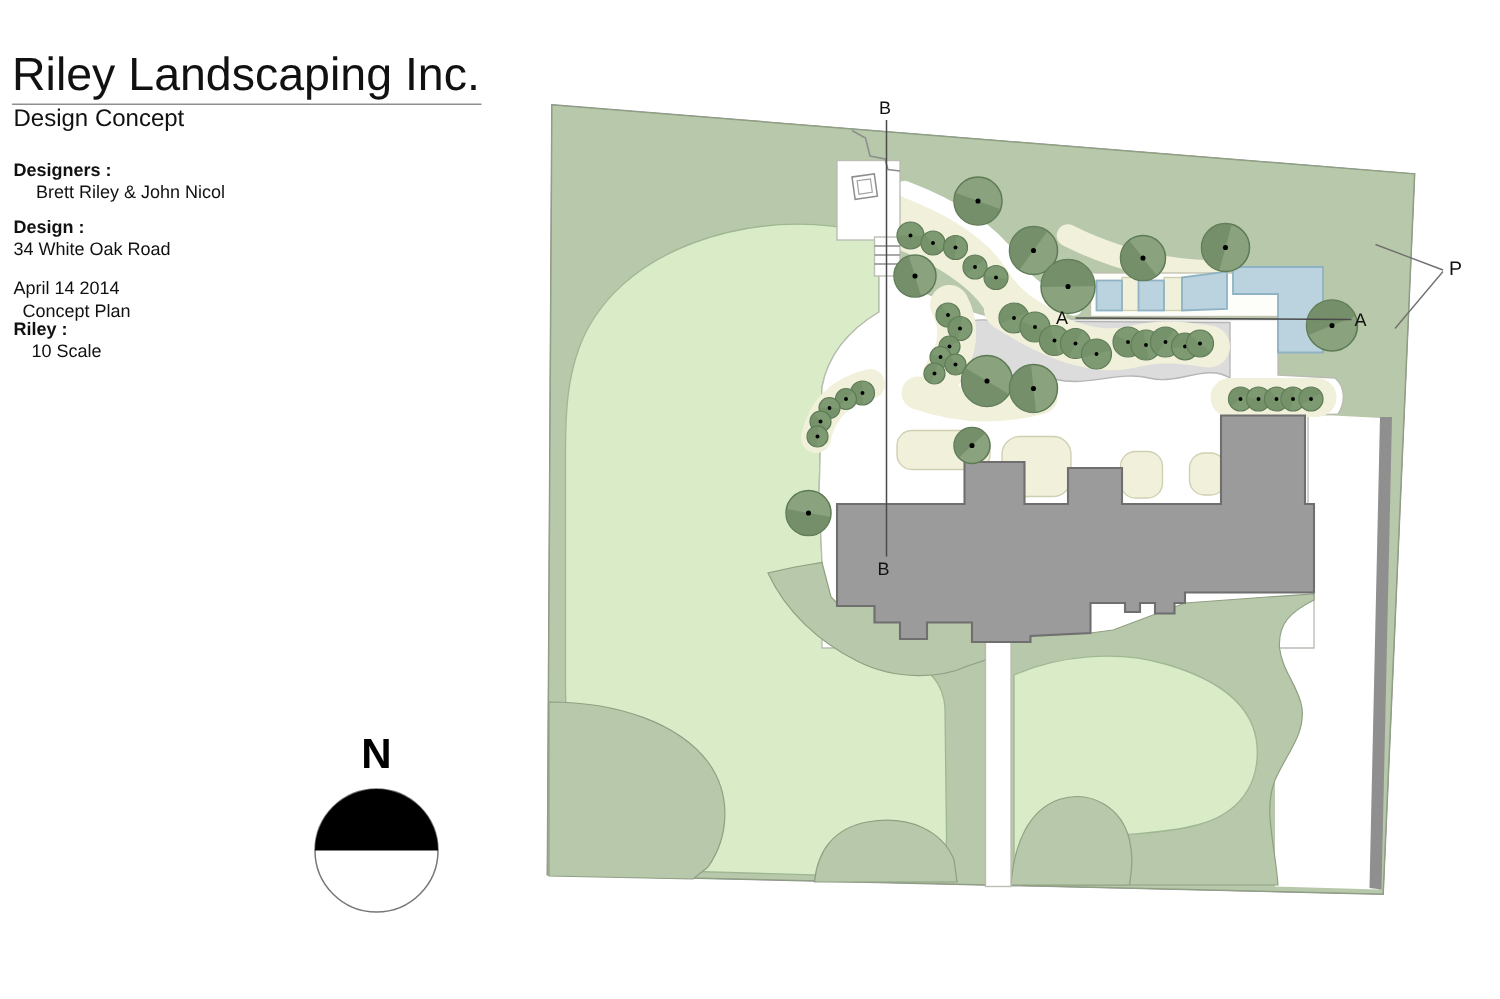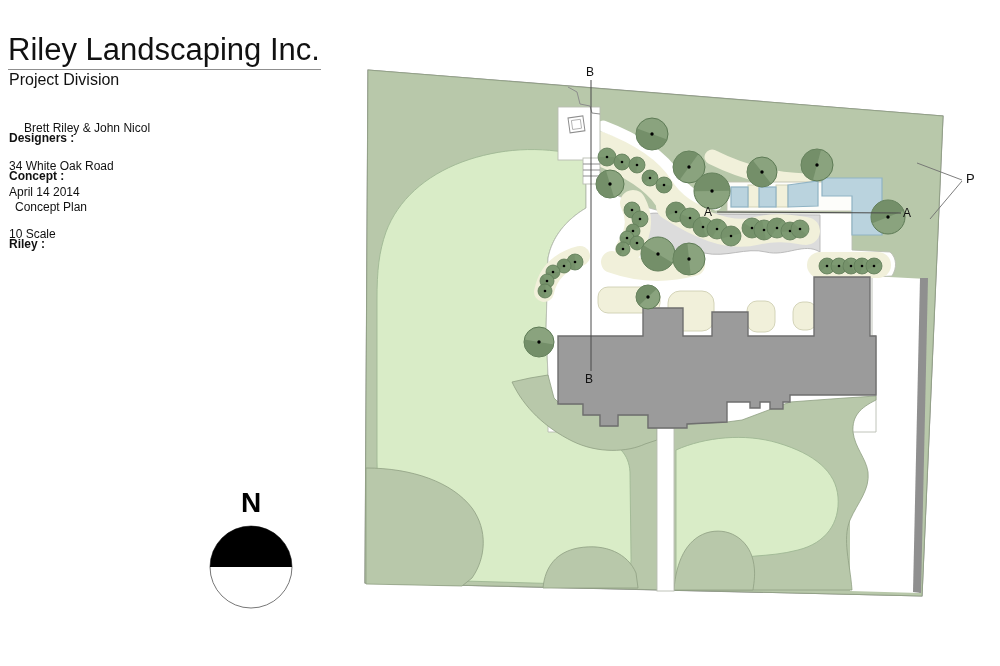--- a/index.html
+++ b/index.html
@@ -2,30 +2,30 @@
 <html style="--sage: #b8c8aa; --lawn: #d9ecc7; --cream: #f1f0da; --path_gray: #dcdcdc; --building: #9b9b9b; --road: #8f8f8f; --pool: #bad3de; --pool_stroke: #8fb3c4; --tree: #8aa37e; --tree_dark: #6e8a64; --tree_outline: #5d7a55; --shrub: #7d9a72;"><head>
 <meta charset="utf-8">
 <style>
   html,body{margin:0;padding:0;background:#ffffff;}
   #stage{position:relative;width:1000px;height:666px;background:#fff;overflow:hidden;
          font-family:"Liberation Sans","DejaVu Sans",sans-serif;color:#111;padding-left:21px;}
   .abs{position:absolute;}
   #title{left:8px;top:32px;font-size:31px;letter-spacing:0px;white-space:nowrap;}
   #title-rule{left:8px;top:69px;width:313px;height:0;border-top:1.5px solid #8f8f8f;}
   #division{left:9px;top:71px;font-size:16px;}
-  .lbl{font-size:12px;font-weight:bold;margin-top:25px;}
+  .lbl{font-size:12px;font-weight:bold;}
   .val{font-size:12px;}
   #designers-label{left:9px;top:106px;}
   #designers-value{left:24px;top:121px;}
   #project-label{left:9px;top:144px;}
   #project-line1{left:9px;top:159px;}
   #project-line2{left:15px;top:172px;margin-top:28px;}
   #project-line3{left:9px;top:185px;}
   #scale-label{left:9px;top:212px;}
-  #scale-value{left:9px;top:227px;}
+  #scale-value{left:21px;top:227px;}
   #plan-svg{left:0;top:0;}
   
   .prop-fill{fill:#ffffff;stroke:#8d8d8d;stroke-width:1.2;}
   .sage{fill:var(--sage);stroke:#8fa083;stroke-width:0.8;}
   .sage-n{fill:var(--sage);stroke:#8fa083;stroke-width:0.8;}
   .lawn{fill:var(--lawn);stroke:#9fb894;stroke-width:0.9;}
   .whitearea{fill:#ffffff;stroke:#b9bdb2;stroke-width:0.9;}
   .whiteband{fill:#ffffff;stroke:none;}
   .cream{fill:var(--cream);stroke:#cfcfb2;stroke-width:0.9;}
   .cream-band{fill:none;stroke:var(--cream);stroke-linecap:round;}
@@ -42,26 +42,26 @@
   .p-label{font-family:"Liberation Sans",sans-serif;font-size:13px;fill:#111;}
   .n-label{font-family:"Liberation Sans",sans-serif;font-size:28px;font-weight:bold;fill:#000;}
 </style>
 </head>
 <body>
 
 <div id="stage">
 
   <div class="abs" id="title">Riley Landscaping Inc.</div>
   <div class="abs" id="title-rule"></div>
-  <div class="abs" id="division">Project Division</div>
+  <div class="abs" id="division">Design Concept</div>
 
   <div class="abs lbl" id="designers-label">Designers :</div>
   <div class="abs val" id="designers-value">Brett Riley &amp; John Nicol</div>
 
-  <div class="abs lbl" id="project-label">Concept :</div>
+  <div class="abs lbl" id="project-label">Design :</div>
   <div class="abs val" id="project-line1">34 White Oak Road</div>
   <div class="abs val" id="project-line2">Concept Plan</div>
   <div class="abs val" id="project-line3">April 14  2014</div>
 
   <div class="abs lbl" id="scale-label">Riley :</div>
   <div class="abs val" id="scale-value">10 Scale</div>
 
   <svg id="plan-svg" class="abs" width="1000" height="666" viewBox="0 0 1000 666">
 
     <path class="prop-fill" d="M 368,70 L 943,116 L 922,596 L 365,583 Z"></path>

